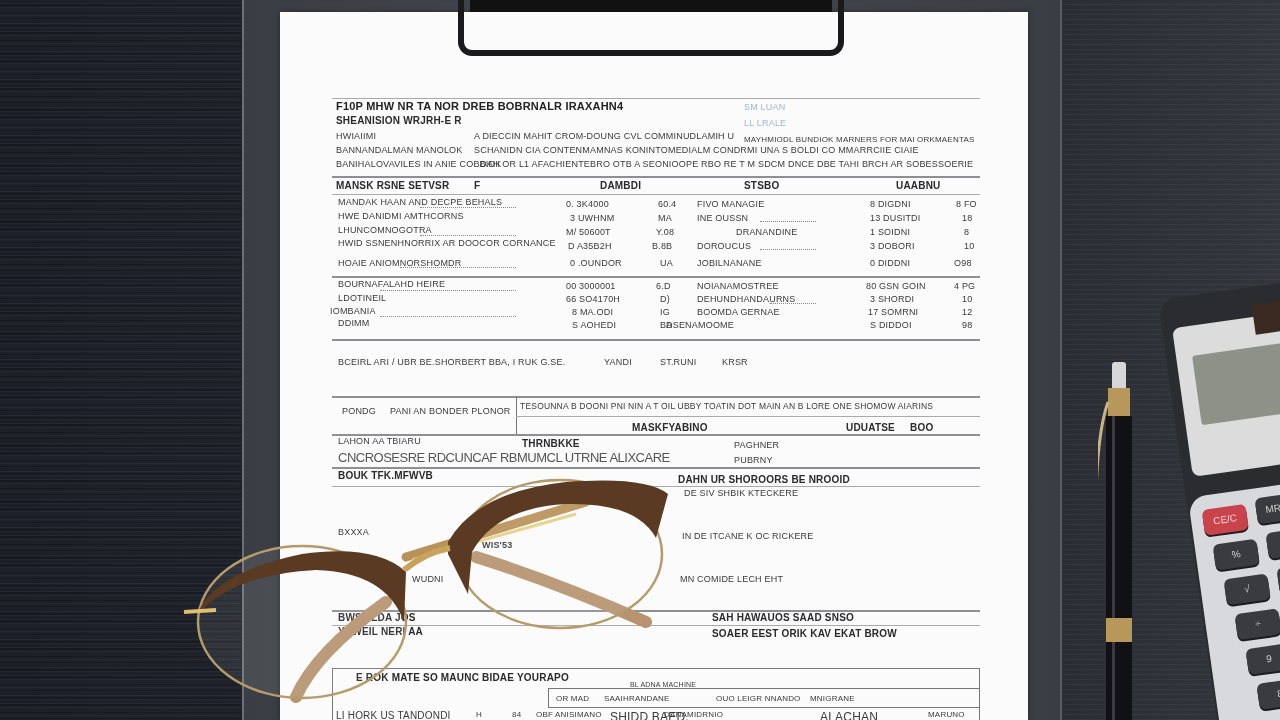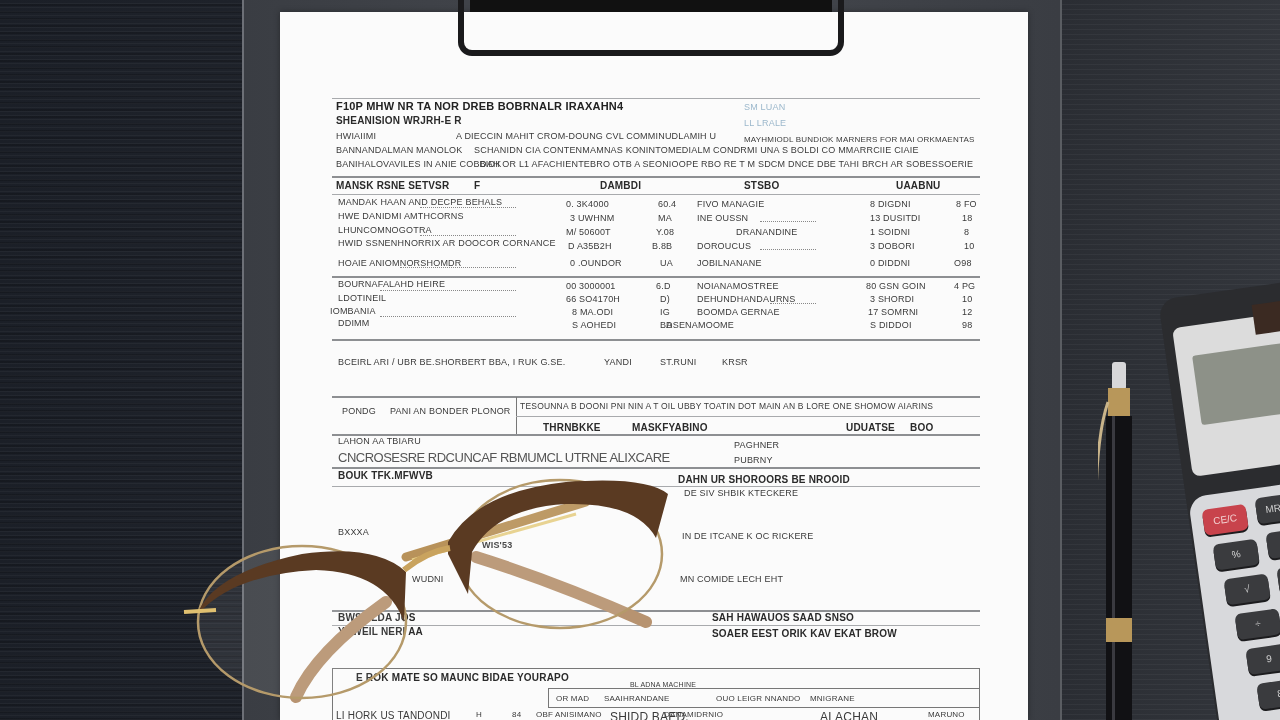--- a/index.html
+++ b/index.html
@@ -87,21 +87,21 @@
 <div class="clip-top"></div>
 <div class="clip"></div>
 
 <div class="rule thin" style="top:98px;"></div>
 <span class="t h" style="left:336px;top:100px;">F10P MHW NR TA NOR DREB BOBRNALR IRAXAHN4</span>
 <span class="t b" style="left:336px;top:115px;">SHEANISION WRJRH-E R</span>
 <span class="t faint" style="left:744px;top:102px;">SM LUAN</span>
 <span class="t faint" style="left:744px;top:118px;">LL LRALE</span>
 
 <span class="t" style="left:336px;top:131px;">HWIAIIMI</span>
-<span class="t" style="left:456px;top:131px;">A DIECCIN MAHIT CROM-DOUNG CVL COMMINUDLAMIH U</span>
+<span class="t" style="left:474px;top:131px;">A DIECCIN MAHIT CROM-DOUNG CVL COMMINUDLAMIH U</span>
 <span class="t" style="left:744px;top:135px;font-size:8px;">MAYHMIODL BUNDIOK MARNERS FOR MAI ORKMAENTAS</span>
 <span class="t" style="left:336px;top:145px;">BANNANDALMAN MANOLOK</span>
 <span class="t" style="left:474px;top:145px;">SCHANIDN CIA CONTENMAMNAS KONINTOMEDIALM CONDRMI UNA S BOLDI CO MMARRCIIE CIAIE</span>
 <span class="t" style="left:336px;top:159px;">BANIHALOVAVILES IN ANIE COBBIDK</span>
 <span class="t" style="left:480px;top:159px;">DAH OR L1 AFACHIENTEBRO OTB A SEONIOOPE RBO RE T M SDCM DNCE DBE TAHI BRCH AR SOBESSOERIE</span>
 <div class="rule" style="top:176px;"></div>
 
 <span class="t b" style="left:336px;top:180px;">MANSK RSNE SETVSR</span>
 <span class="t b" style="left:474px;top:180px;">F</span>
 <span class="t b" style="left:600px;top:180px;">DAMBDI</span>
@@ -197,21 +197,21 @@
 <span class="t" style="left:604px;top:357px;">YANDI</span>
 <span class="t" style="left:660px;top:357px;">ST.RUNI</span>
 <span class="t" style="left:722px;top:357px;">KRSR</span>
 
 <div class="rule" style="top:396px;"></div>
 <div class="box" style="left:516px;top:397px;width:1px;height:38px;border-width:0 0 0 1px;"></div>
 <span class="t" style="left:342px;top:406px;">PONDG</span>
 <span class="t" style="left:390px;top:406px;">PANI AN BONDER PLONOR</span>
 <span class="t" style="left:520px;top:401px;font-size:8.5px;">TESOUNNA B DOONI PNI NIN A T OIL UBBY TOATIN DOT MAIN AN B LORE ONE SHOMOW AIARINS</span>
 <div class="rule thin" style="left:516px;top:416px;width:464px;"></div>
-<span class="t b" style="left:522px;top:422px;margin-left:21px;">THRNBKKE</span>
+<span class="t b" style="left:522px;top:438px;">THRNBKKE</span>
 <span class="t b" style="left:632px;top:422px;">MASKFYABINO</span>
 <span class="t b" style="left:846px;top:422px;">UDUATSE</span>
 <span class="t b" style="left:910px;top:422px;">BOO</span>
 <div class="rule" style="top:434px;"></div>
 <span class="t" style="left:338px;top:436px;">LAHON AA TBIARU</span>
 <span class="t" style="left:338px;top:450px;font-size:13px;color:#555;letter-spacing:-0.5px;">CNCROSESRE RDCUNCAF RBMUMCL UTRNE ALIXCARE</span>
 <span class="t" style="left:734px;top:440px;">PAGHNER</span>
 <span class="t" style="left:734px;top:455px;">PUBRNY</span>
 <div class="rule" style="top:467px;"></div>
 <span class="t b" style="left:338px;top:470px;">BOUK TFK.MFWVB</span>

